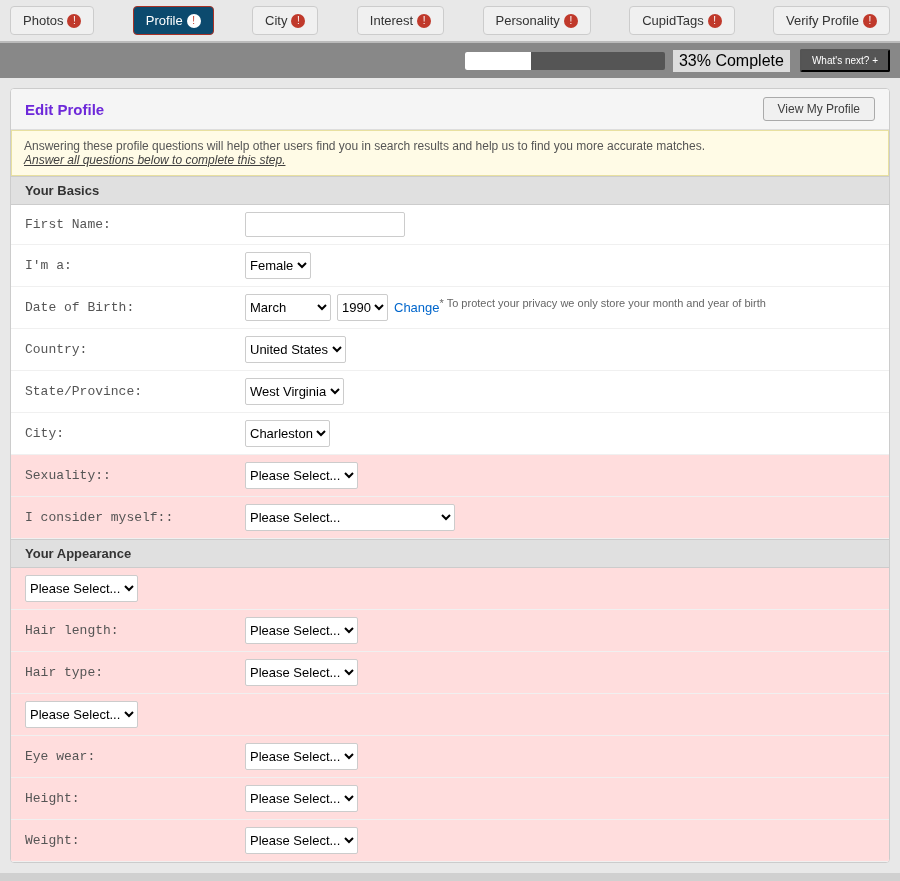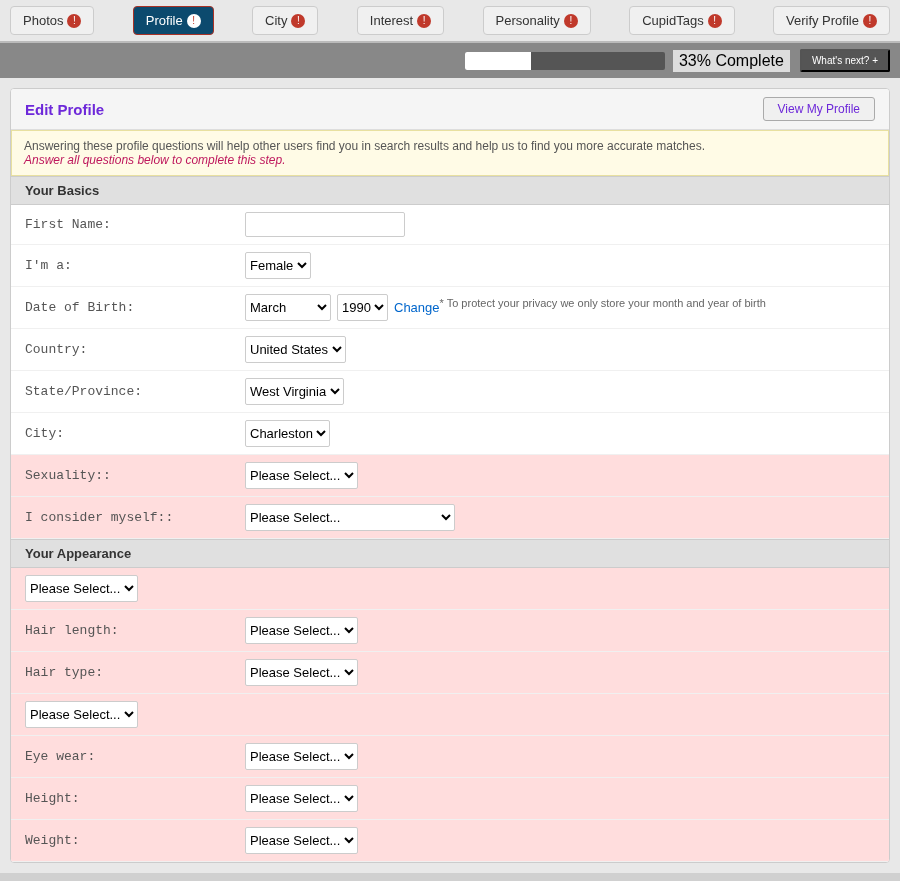--- a/index.html
+++ b/index.html
@@ -112,32 +112,33 @@
       font-weight: bold;
       color: #6d28d9;
     }
     .view-profile-btn {
       background: #f0f0f0;
       border: 1px solid #aaa;
       padding: 4px 14px;
       border-radius: 3px;
       cursor: pointer;
       font-size: 12px;
-      color: #6d28d9;
+      color: #404040;
     }
     .info-box {
       background: #fffbe6;
       border: 1px solid #e8e0a0;
       padding: 8px 12px;
       font-size: 12px;
       color: #555;
     }
     .info-box em {
       font-style: italic;
-      color: #be185d;
+      color: #404040;
+      text-decoration: underline;
     }
     .section-header {
       background: #e0e0e0;
       padding: 6px 14px;
       font-weight: bold;
       font-size: 13px;
       border-top: 1px solid #ccc;
       border-bottom: 1px solid #ccc;
     }
     .form-row {

